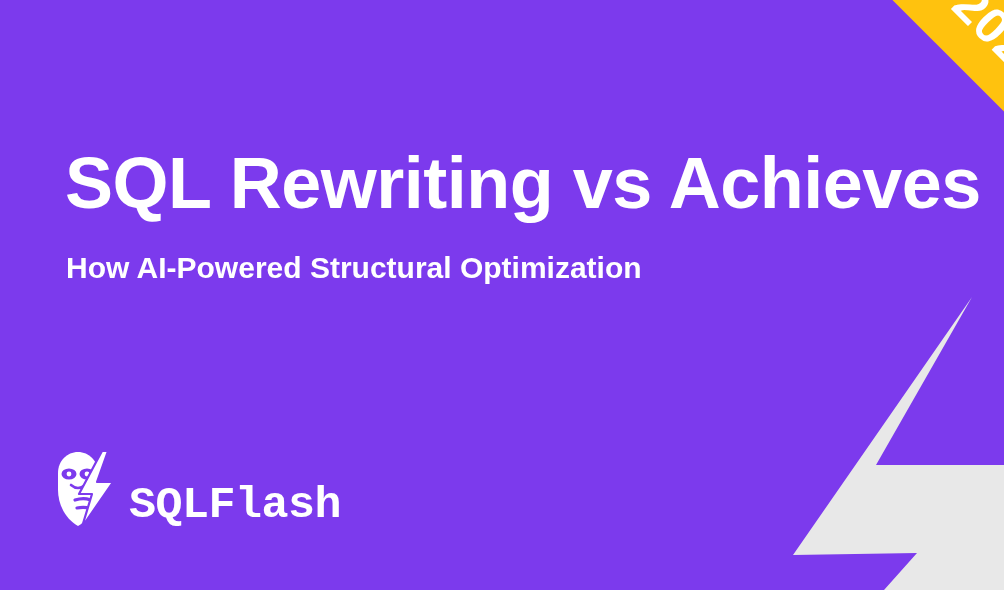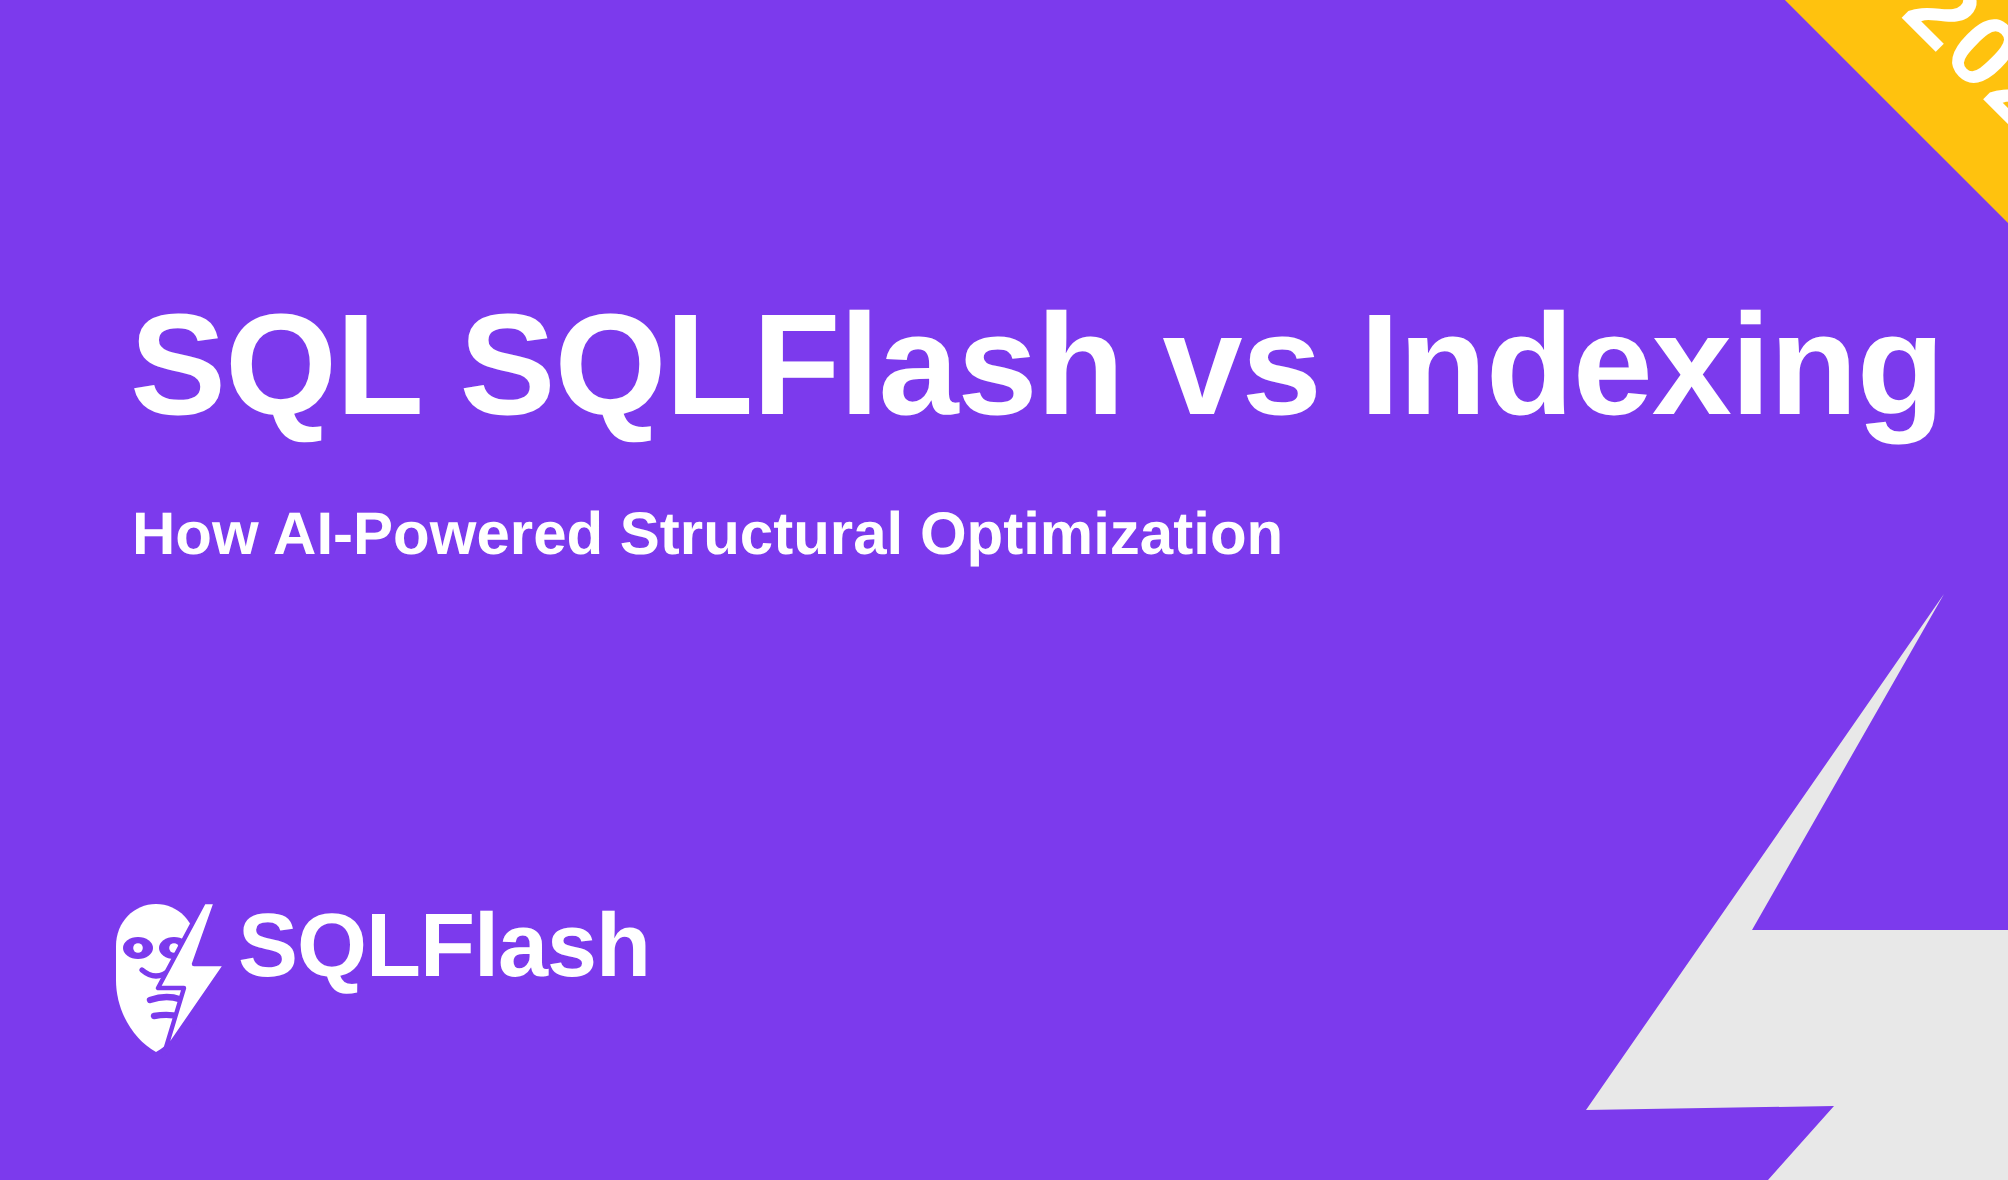--- a/index.html
+++ b/index.html
@@ -88,22 +88,23 @@
     display: block;
     white-space: nowrap;
   }
 
   
   #logo-lockup {
     position: absolute;
     left: 55px;
     top: 450px;
     display: flex;
-    align-items: flex-start;
-    gap: 2px;
+    align-items: flex-end;
+    gap: 12px;
+    font-family: Liberation Mono, monospace;
   }
   #logo-mark {
     width: 62px;
     height: 78px;
     display: block;
   }
   #logo-wordmark {
     color: #ffffff;
     font-size: 45px;
     font-weight: bold;
@@ -120,21 +121,21 @@
   <svg id="bg-bolt" viewBox="0 0 1004 590" aria-hidden="true">
     <polygon points="972,297 793,555 917,553 884,590 1004,590 1004,465 876,465" fill="#E8E8E8"></polygon>
   </svg>
 
   <div id="ribbon-wrap">
     <div id="ribbon-band">
       <span id="ribbon-year">2025</span>
     </div>
   </div>
 
-  <h1 id="headline">SQL SQLFlash vs Indexing</h1>
+  <h1 id="headline">SQL Rewriting vs Achieves</h1>
 
   <p id="subhead">
     <span class="subline">How AI-Powered Structural Optimization</span>
   </p>
 
   <div id="logo-lockup">
     <svg id="logo-mark" viewBox="0 0 62 78" aria-hidden="true">
 
       <path d="M23 2
                C34 2 43 11 43 23

